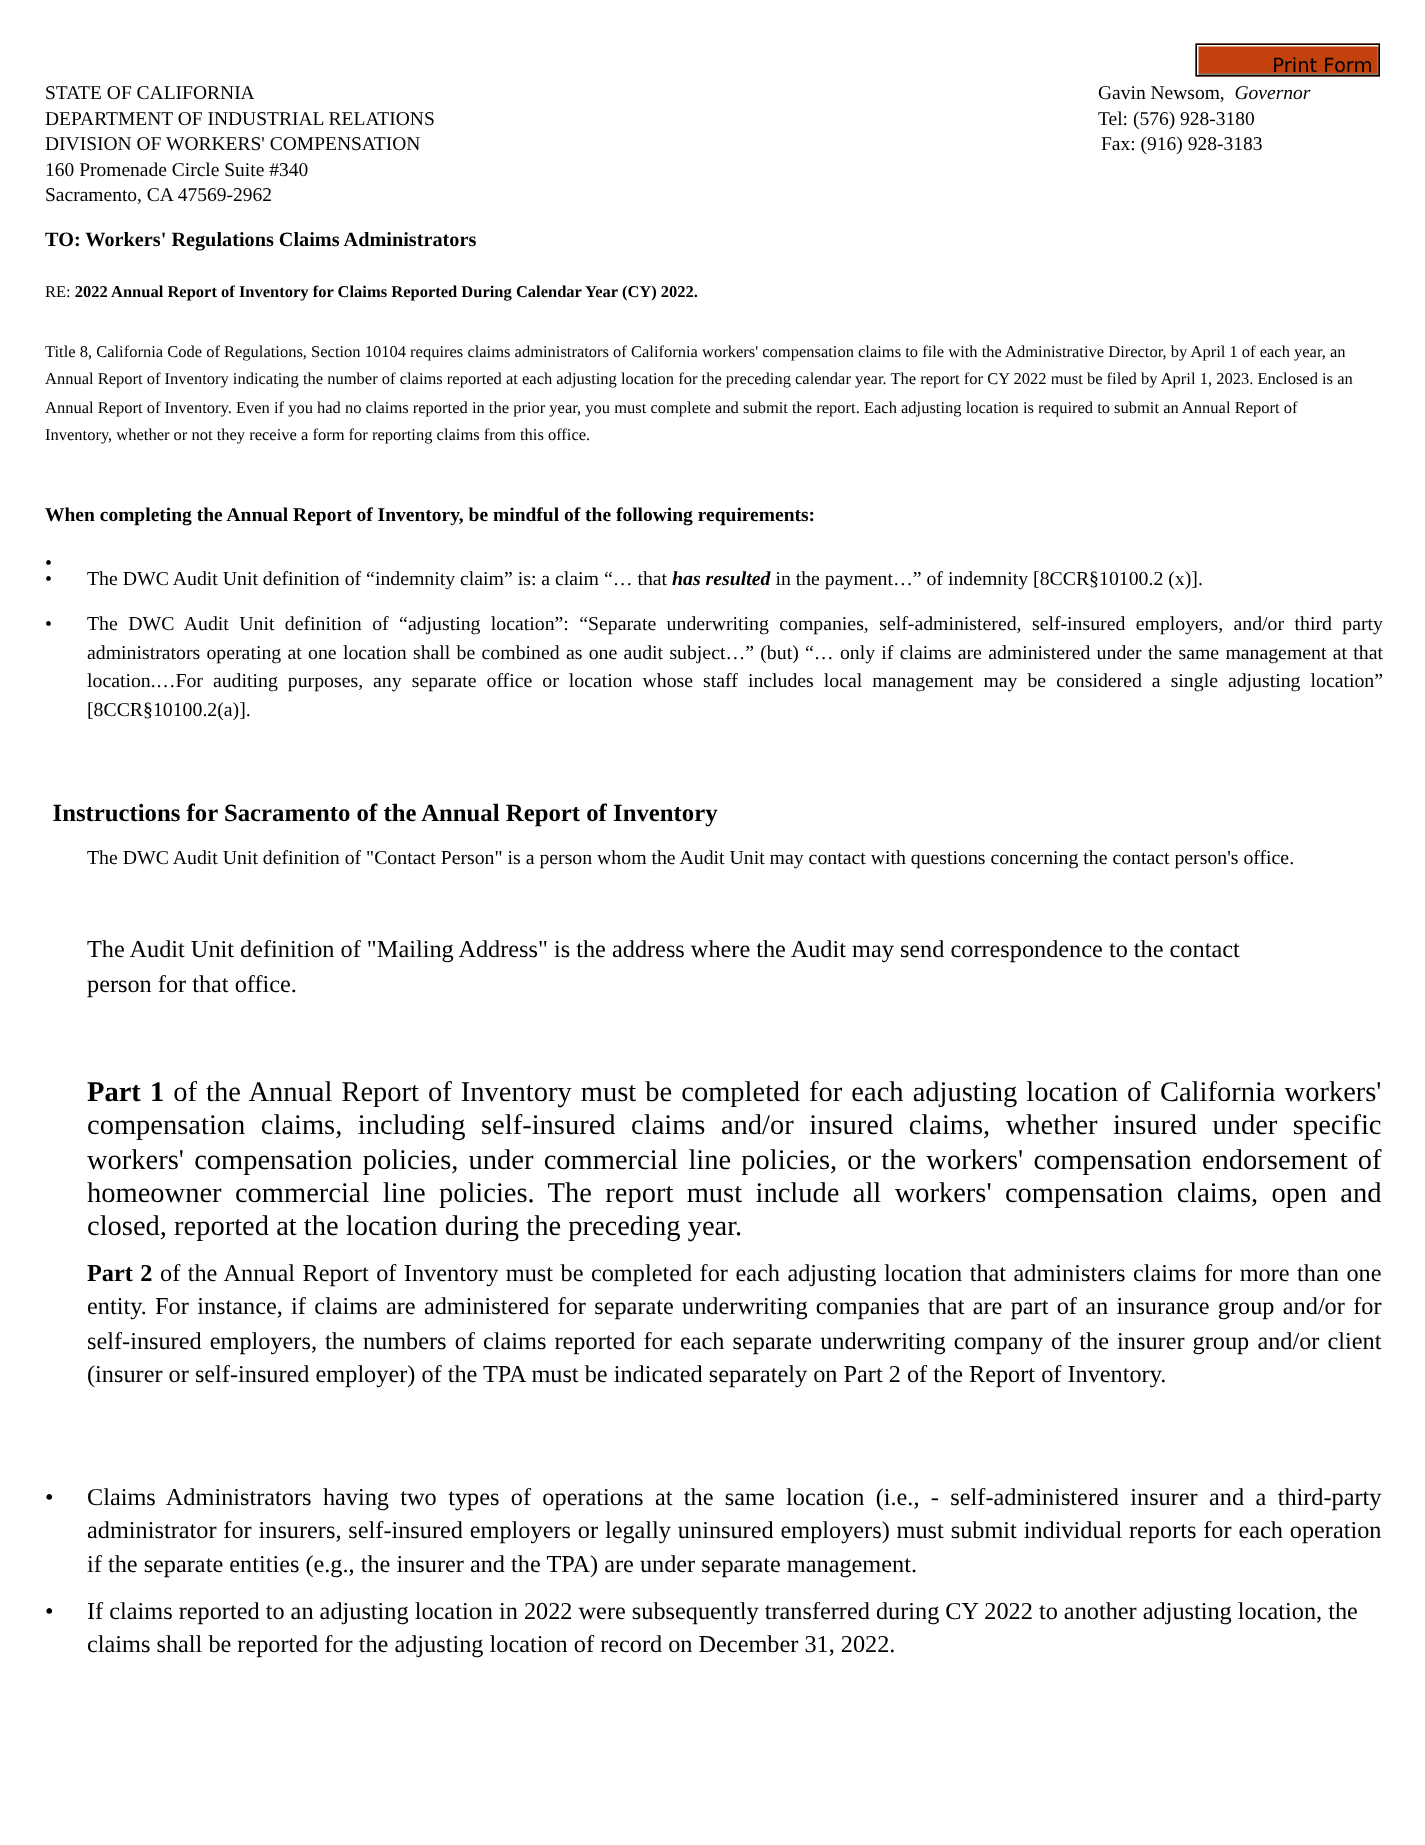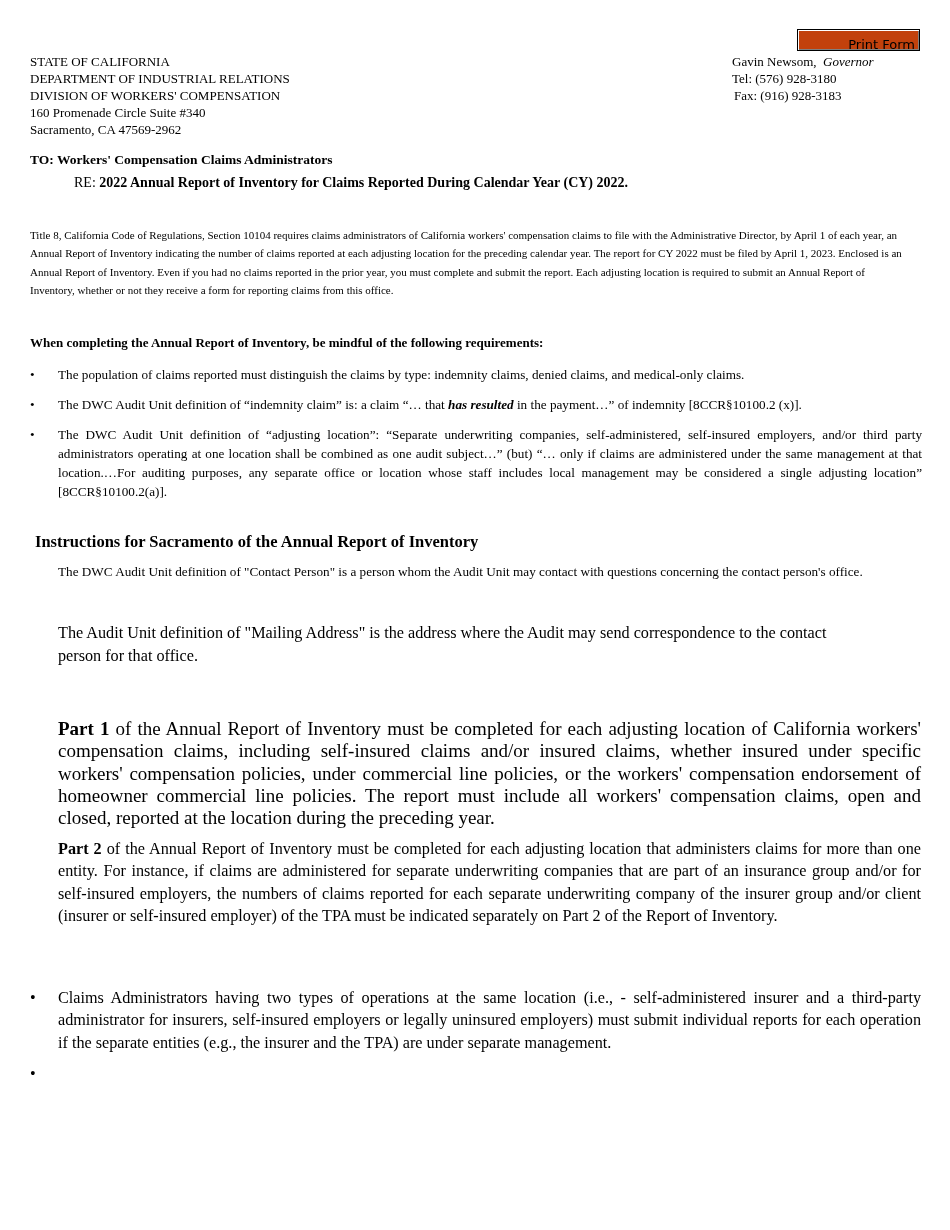--- a/index.html
+++ b/index.html
@@ -14,21 +14,21 @@
       box-shadow: inset 1px 1px 0 #ffffff, inset -1px -1px 0 #808080;
       font-family: "DejaVu Sans", "Liberation Sans", sans-serif; font-size: 13px;
       text-align: right; line-height: 21px; cursor: pointer; box-sizing: border-box;
       padding: 4px;
     }
     .hdr-left { left: 30px; top: 53px; font-size: 13px; line-height: 17px; }
     .hdr-left .b { font-weight: normal; }
     .hdr-right { left: 702px; top: 53px; font-size: 13px; line-height: 17px; margin-left: 30px; }
     .hdr-right .gov { font-style: italic; }
     .to-line { left: 30px; top: 152px; font-size: 13.5px; font-weight: bold; }
-    .re-line { left: 30px; top: 175px; font-size: 14px; margin-left: 44px; }
+    .re-line { left: 30px; top: 189px; font-size: 11px; }
     .re-line b { font-weight: bold; }
     .intro { left: 30px; top: 226px; width: 880px; font-size: 11px; line-height: 18.4px; }
     .mindful { left: 30px; top: 335px; font-size: 13px; font-weight: bold; }
     .bullets-a { left: 30px; top: 365px; width: 892px; font-size: 13.2px; line-height: 19px; }
     .bullet { position: relative; padding-left: 28px; margin-bottom: 11px; text-align: justify; }
     .bullet .dot { position: absolute; left: 0; top: 0; }
     .bullet b i { font-weight: bold; font-style: italic; }
     .instr-h { left: 35px; top: 532px; font-size: 16.5px; font-weight: bold; }
     .contact { left: 58px; top: 563px; width: 863px; font-size: 13.2px; line-height: 18.5px; text-align: justify; }
     .mailing { left: 58px; top: 622px; width: 800px; font-size: 16.2px; line-height: 22.5px; }
@@ -53,34 +53,33 @@
 
 <div class="abs hdr-right">
   <div>
     <span>Gavin Newsom,</span>&nbsp;
     <span class="gov">Governor</span>
   </div>
   <div>Tel: (576) 928-3180</div>
   <div style="padding-left:2px">Fax: (916) 928-3183</div>
 </div>
 
-<div class="abs to-line">TO: Workers' Compensation Claims Administrators</div>
+<div class="abs to-line">TO: Workers' Regulations Claims Administrators</div>
 
 <div class="abs re-line">
   <span>RE: </span><b>2022 Annual Report of Inventory for Claims Reported During Calendar Year (CY) 2022.</b>
 </div>
 
 <div class="abs intro">Title 8, California Code of Regulations, Section 10104 requires claims administrators of California workers' compensation claims to file with the Administrative Director, by April 1 of each year, an Annual Report of Inventory indicating the number of claims reported at each adjusting location for the preceding calendar year. The report for CY 2022 must be filed by April 1, 2023. Enclosed is an Annual Report of Inventory. Even if you had no claims reported in the prior year, you must complete and submit the report. Each adjusting location is required to submit an Annual Report of Inventory, whether or not they receive a form for reporting claims from this office.</div>
 
 <div class="abs mindful">When completing the Annual Report of Inventory, be mindful of the following requirements:</div>
 
 <div class="abs bullets-a">
   <div class="bullet">
     <span class="dot">•</span>
-    <span>The population of claims reported must distinguish the claims by type: indemnity claims, denied claims, and medical-only claims.</span>
   </div>
   <div class="bullet">
     <span class="dot">•</span>
     <span>The DWC Audit Unit definition of “indemnity claim” is: a claim “… that </span><b><i>has resulted</i></b><span> in the payment…” of indemnity [8CCR§10100.2 (x)].</span>
   </div>
   <div class="bullet">
     <span class="dot">•</span>
     <span>The DWC Audit Unit definition of “adjusting location”: “Separate underwriting companies, self-administered, self-insured employers, and/or third party administrators operating at one location shall be combined as one audit subject…” (but) “… only if claims are administered under the same management at that location.…For auditing purposes, any separate office or location whose staff includes local management may be considered a single adjusting location” [8CCR§10100.2(a)].</span>
   </div>
 </div>
@@ -99,14 +98,15 @@
   <b>Part 2</b><span> of the Annual Report of Inventory must be completed for each adjusting location that administers claims for more than one entity. For instance, if claims are administered for separate underwriting companies that are part of an insurance group and/or for self-insured employers, the numbers of claims reported for each separate underwriting company of the insurer group and/or client (insurer or self-insured employer) of the TPA must be indicated separately on Part 2 of the Report of Inventory.</span>
 </div>
 
 <div class="abs bullets-b">
   <div class="bullet-b">
     <span class="dot">•</span>
     <span>Claims Administrators having two types of operations at the same location (i.e., - self-administered insurer and a third-party administrator for insurers, self-insured employers or legally uninsured employers) must submit individual reports for each operation if the separate entities (e.g., the insurer and the TPA) are under separate management.</span>
   </div>
   <div class="bullet-b" style="text-align:left">
     <span class="dot">•</span>
+    <span>If claims reported to an adjusting location in 2022 were subsequently transferred during CY 2022 to another adjusting location, the claims shall be reported for the adjusting location of record on December 31, 2022.</span>
   </div>
 </div>
 
 </body></html>

